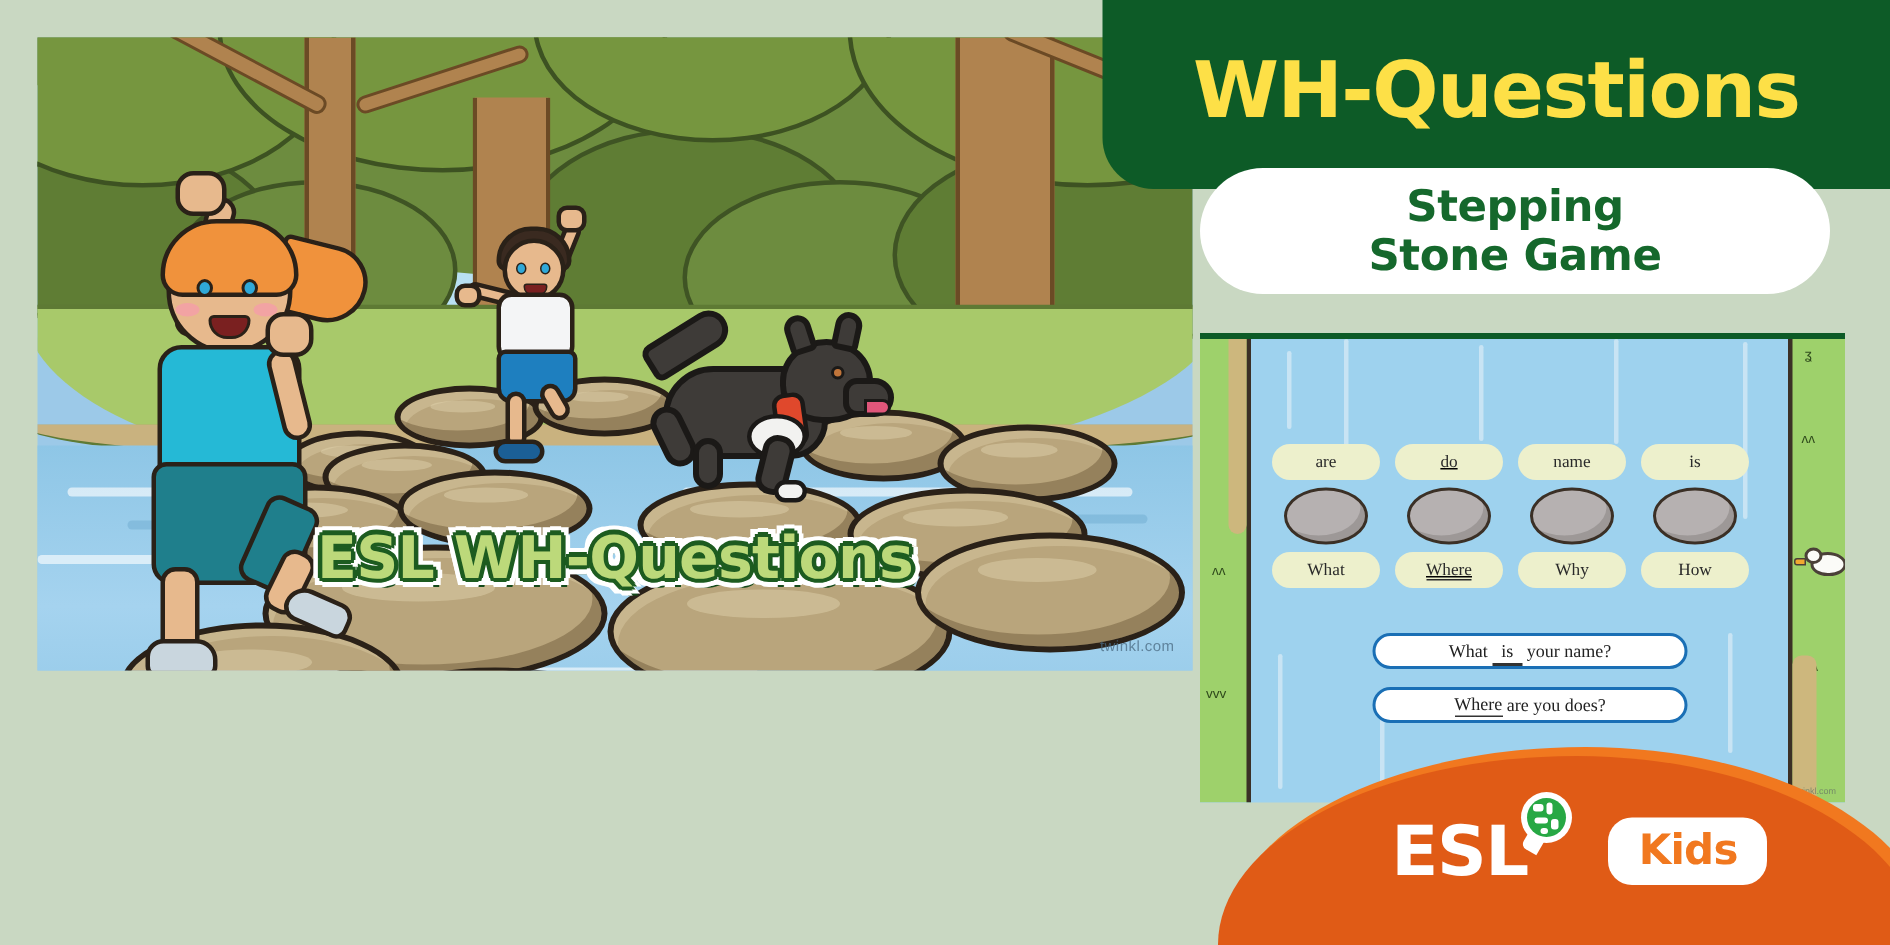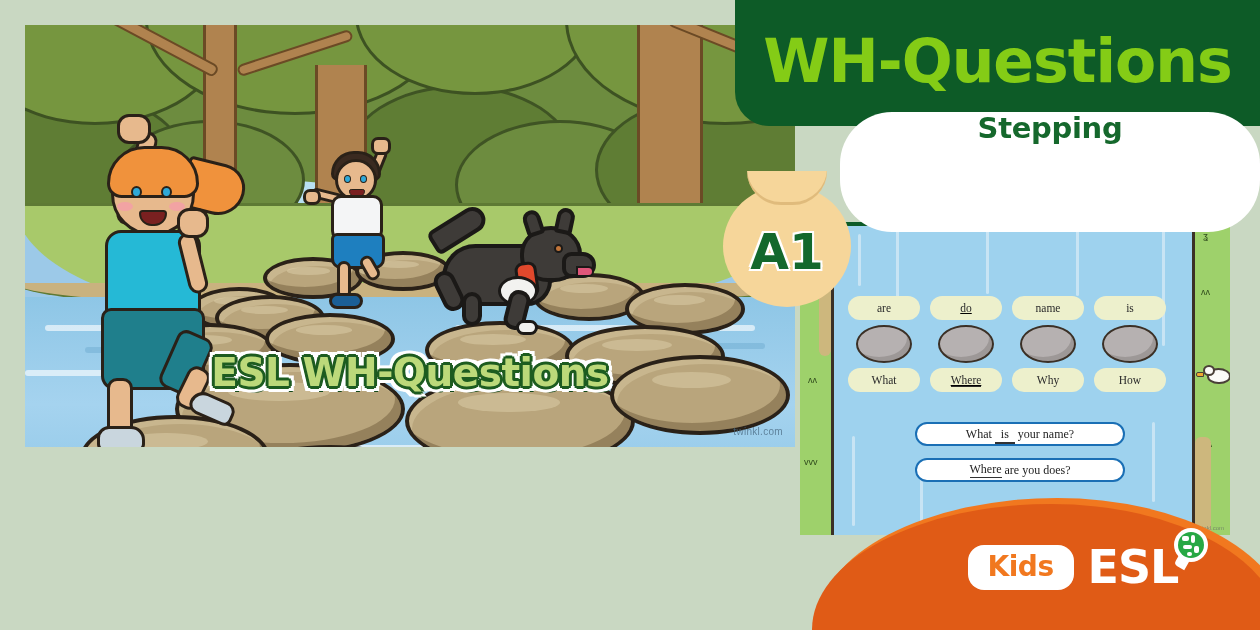--- a/index.html
+++ b/index.html
@@ -108,32 +108,32 @@
   #header-banner {
     position:absolute; left:735px; top:0; width:525px; height:126px;
     background:#0d5b27;
     border-radius: 0 0 0 34px;
     display:flex; align-items:center; justify-content:center;
     z-index:8;
   }
   #header-title {
     font-family:"DejaVu Sans", sans-serif;
     font-weight:bold;
-    font-size:60px;
-    color:#84cc16;
+    font-size:52px;
+    color:#fde047;
     letter-spacing:-1px;
     padding-bottom:4px;
   }
 
   
   #subtitle-card {
-    position:absolute; left:840px; top:112px; width:420px; height:120px;
+    position:absolute; left:800px; top:112px; width:420px; height:84px;
     background:#ffffff;
     border-radius:52px;
-    display:flex; flex-direction:column; align-items:center; justify-content:flex-start;
+    display:flex; flex-direction:column; align-items:center; justify-content:center;
     z-index:9;
   }
   .subtitle-line {
     font-family:"DejaVu Sans", sans-serif;
     font-weight:bold;
     font-size:29px;
     line-height:33px;
     color:#15682c;
     letter-spacing:-0.3px;
   }
@@ -468,41 +468,37 @@
 
     <div id="ws-watermark">twinkl.com</div>
   </div>
 
   <div id="header-banner">
     <div id="header-title">WH-Questions</div>
   </div>
 
   <div id="subtitle-card">
     <div class="subtitle-line">Stepping</div>
+    <div class="subtitle-line">Stone Game</div>
   </div>
 
-  <div id="a1-badge">
-    <div class="circle"></div>
-    <div class="notch"></div>
-    <div class="label">A1</div>
-  </div>
 
   <div id="logo-blob">
     <div class="blob-shadow"></div>
     <div id="logo-inner">
-      <div id="kids-pill">Kids</div>
       <div id="esl-word">
         <span>ESL</span>
         <span id="globe-icon">
           <span class="tail"></span>
           <span class="ball">
             <i style="left:4px; top:4px; width:7px; height:5px; border-radius:2px;"></i>
             <i style="left:13px; top:3px; width:4px; height:8px; border-radius:2px;"></i>
             <i style="left:5px; top:13px; width:9px; height:4px; border-radius:2px;"></i>
             <i style="left:16px; top:14px; width:5px; height:7px; border-radius:2px;"></i>
             <i style="left:9px; top:20px; width:5px; height:4px; border-radius:2px;"></i>
           </span>
         </span>
       </div>
+      <div id="kids-pill">Kids</div>
     </div>
   </div>
 
 </div>
 
 </body></html>

